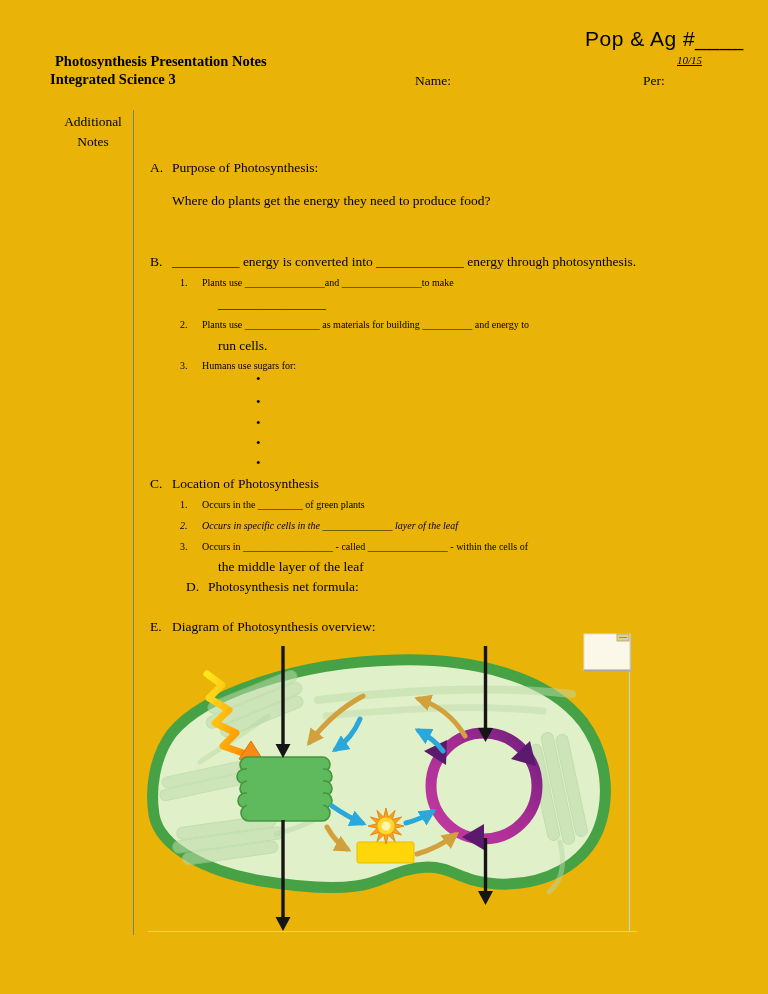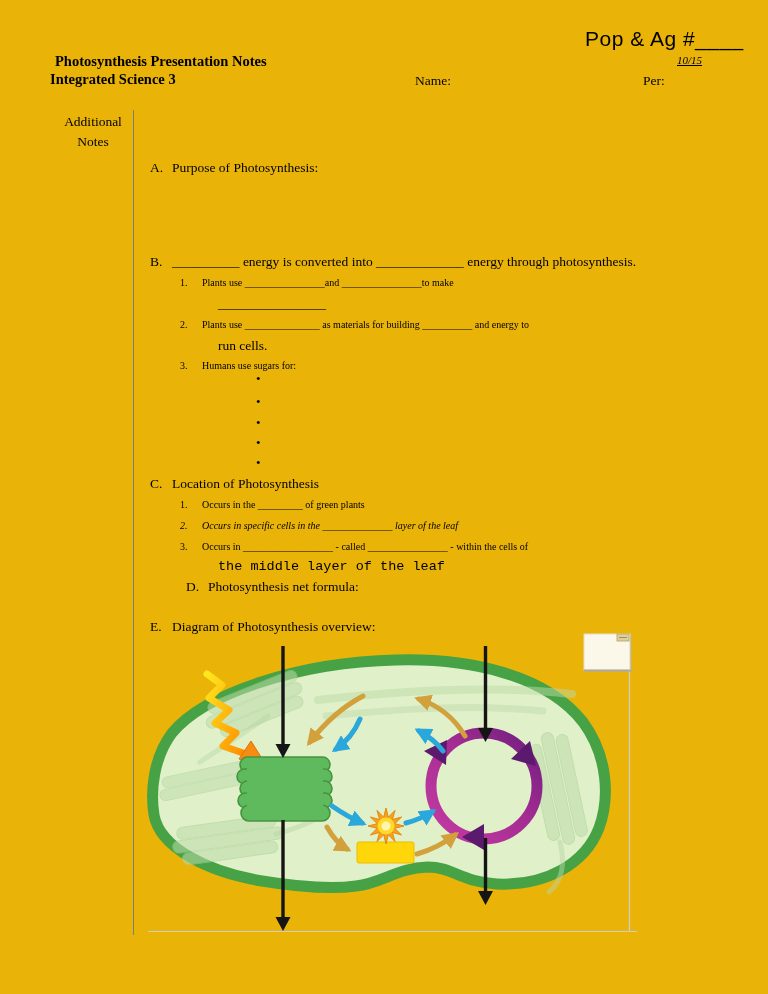--- a/index.html
+++ b/index.html
@@ -34,20 +34,21 @@
 
   <div class="abs marginlbl" style="left:54px;top:112px;">
     <span>Additional</span><br>
     <span>Notes</span>
   </div>
   <div class="vline" style="left:133px;top:110px;height:825px;"></div>
 
   <div class="ln" style="top:112px;margin-top:47px;">
     <span class="lt">A.</span><span>Purpose of Photosynthesis:</span>
   </div>
+  <div class="abs t" style="left:172px;top:192px;">Where do plants get the energy they need to produce food?</div>
 
   <div class="ln" style="top:253px;">
     <span class="lt">B.</span><span>__________ energy is converted into _____________ energy through photosynthesis.</span>
   </div>
   <div class="ln2" style="top:274px;">
     <span class="num">1.</span><span>Plants use ________________and ________________to make</span>
   </div>
   <div class="cont" style="top:295px;">________________</div>
   <div class="ln2" style="top:316px;">
     <span class="num">2.</span><span>Plants use _______________ as materials for building __________ and energy to</span>
@@ -67,21 +68,21 @@
   </div>
   <div class="ln2" style="top:496px;">
     <span class="num">1.</span><span>Occurs in the _________ of green plants</span>
   </div>
   <div class="ln2" style="top:517px;font-style:italic;">
     <span class="num">2.</span><span>Occurs in specific cells in the ______________ layer of the leaf</span>
   </div>
   <div class="ln2" style="top:538px;">
     <span class="num">3.</span><span>Occurs in __________________ - called ________________ - within the cells of</span>
   </div>
-  <div class="cont" style="top:558px;font-family:Liberation Mono, monospace;">the middle layer of the leaf</div>
+  <div class="cont" style="top:558px;">the middle layer of the leaf</div>
 
   <div class="ln" style="top:578px;margin-left:36px;">
     <span class="lt">D.</span><span>Photosynthesis net formula:</span>
   </div>
   <div class="ln" style="top:618px;">
     <span class="lt">E.</span><span>Diagram of Photosynthesis overview:</span>
   </div>
 
   <svg width="768" height="994" viewBox="0 0 768 994">
     <defs>

